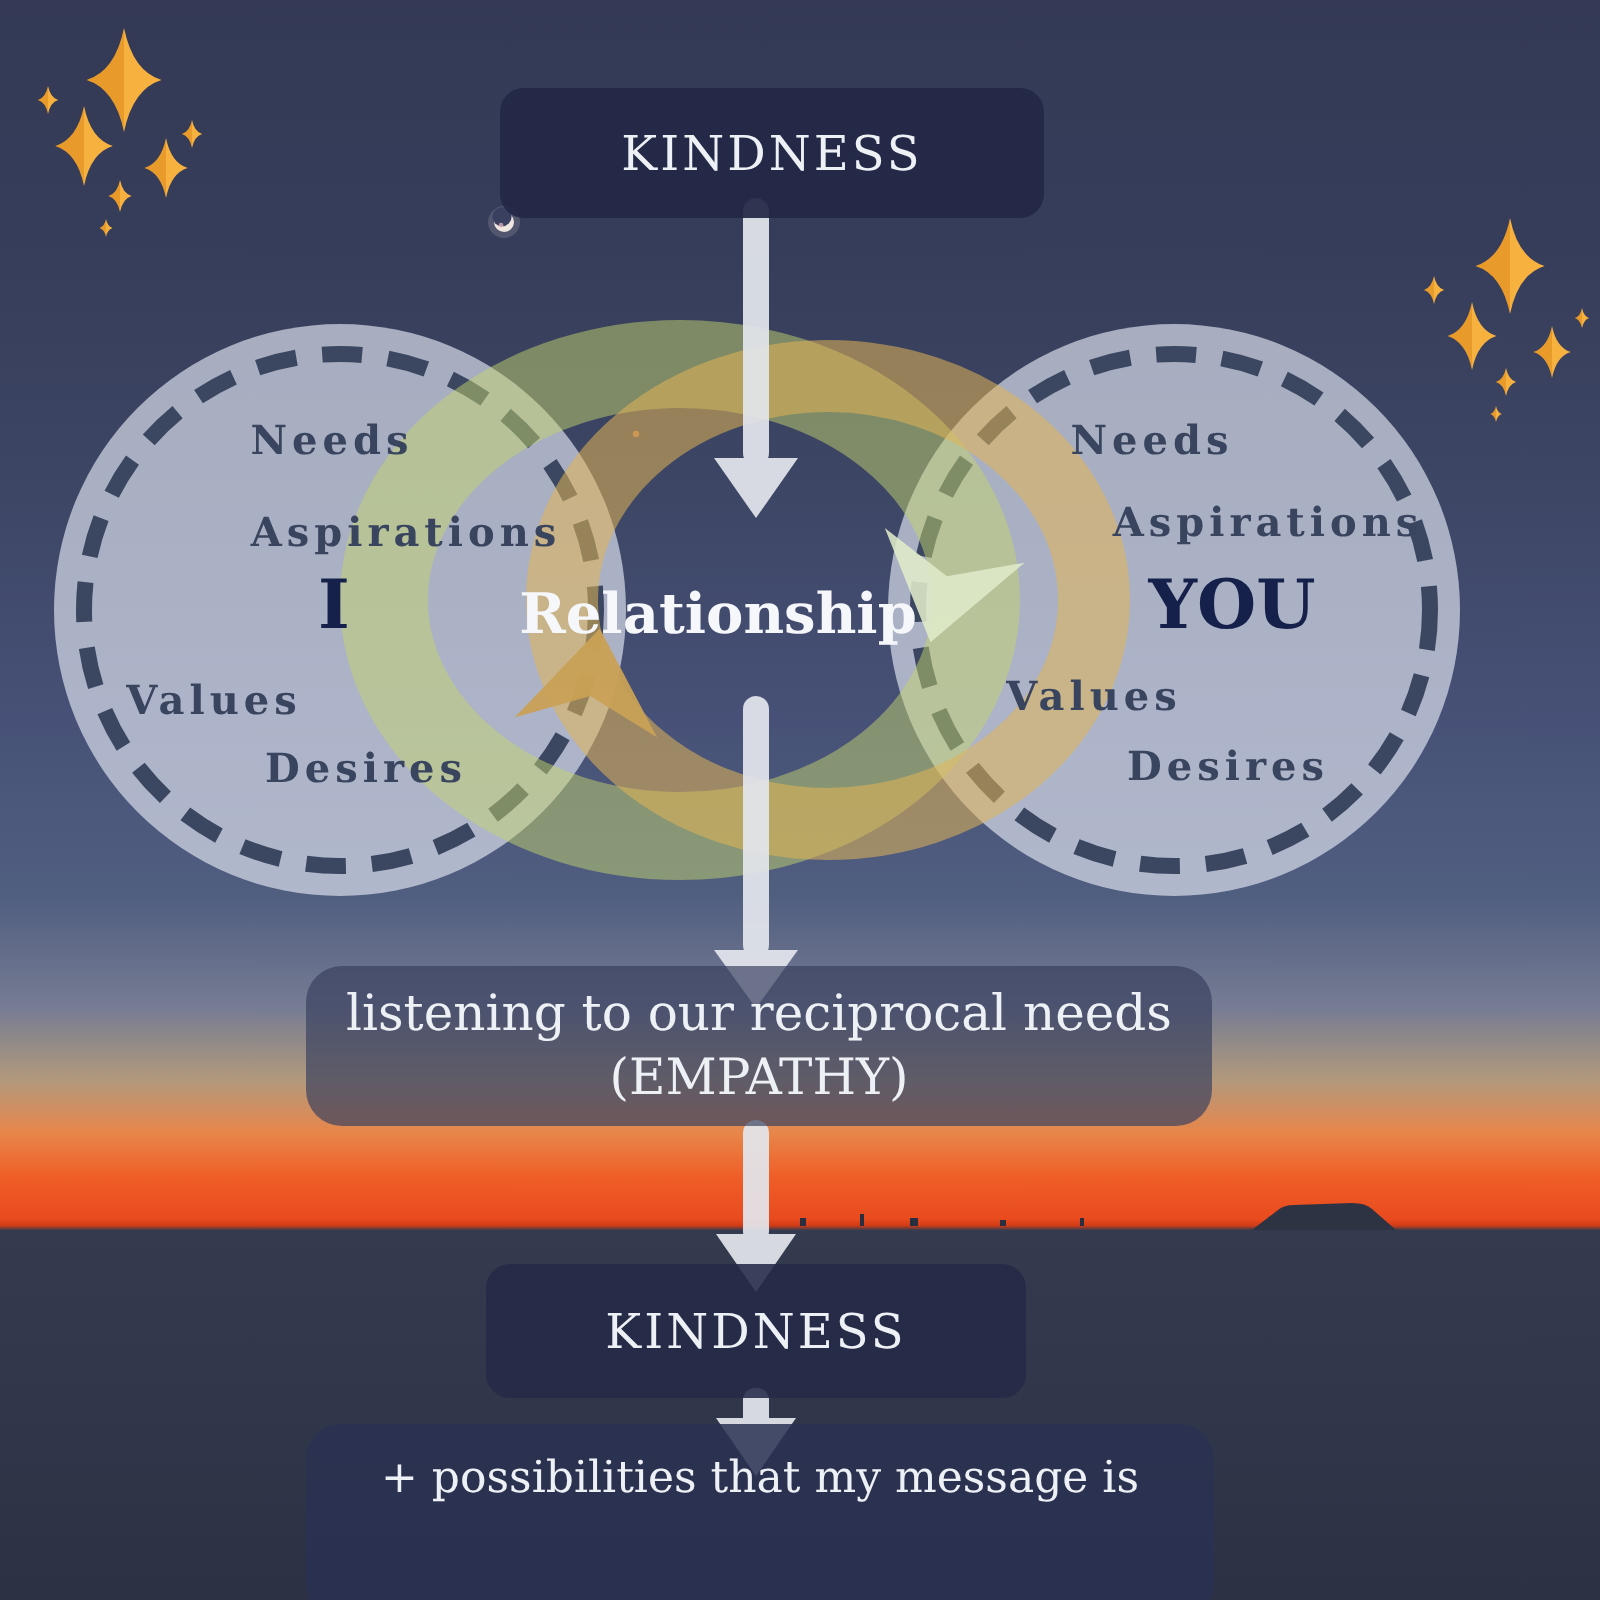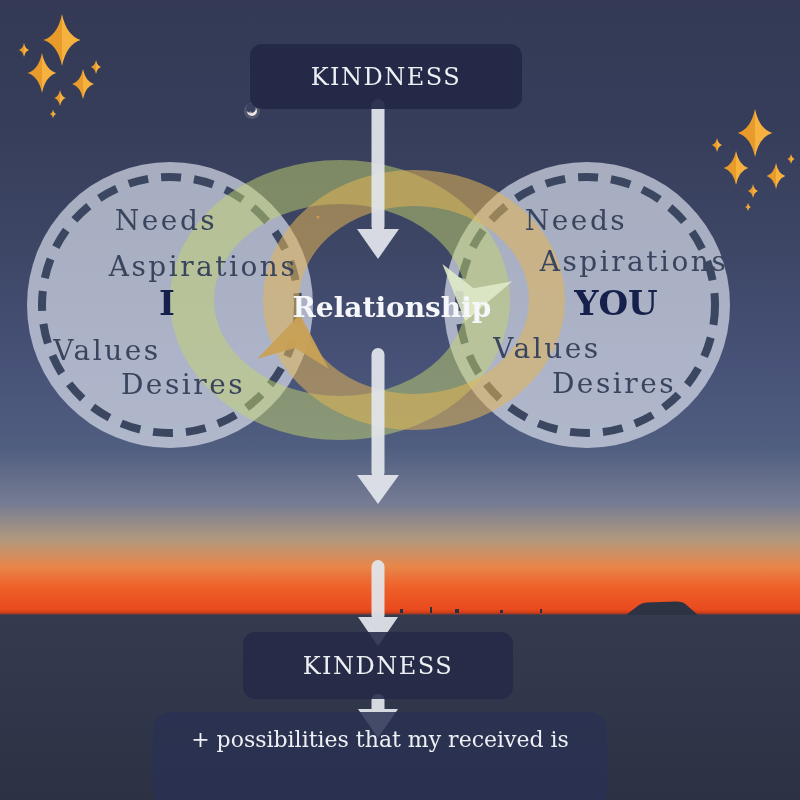--- a/index.html
+++ b/index.html
@@ -17,27 +17,27 @@
       #e8864a 70.8%,
       #ef5f28 73.5%,
       #e94a1e 76.2%,
       #cf3c16 76.6%,
       #353b4f 76.9%,
       #31374a 88%,
       #2c3144 100%);
   }
   #scene{position:absolute;left:0;top:0;}
   .label{position:absolute;transform:translate(-50%,-50%);white-space:nowrap;}
-  .circle-word{color:#39455e;font-size:28px;font-weight:400;letter-spacing:2.5px;}
+  .circle-word{color:#39455e;font-size:20px;font-weight:700;letter-spacing:2.5px;}
   .circle-title{color:#15214a;font-weight:700;}
   .box{position:absolute;display:flex;flex-direction:column;align-items:center;justify-content:center;text-align:center;}
   .box-text{color:#edf0f4;}
   #top-box{left:250px;top:44px;width:272px;height:65px;border-radius:12px;background:rgba(34,40,70,0.93);}
   #top-box .box-text{font-size:24px;letter-spacing:1.5px;}
-  #relationship-label{left:392px;top:307px;color:#f6f7fa;font-size:28px;font-weight:700;}
+  #relationship-label{left:359px;top:307px;color:#f6f7fa;font-size:28px;font-weight:700;}
   #empathy-box{left:153px;top:483px;width:453px;height:80px;border-radius:18px;background:rgba(56,63,94,0.68);}
   #empathy-box .box-text{font-size:25px;line-height:1.3;}
   #kindness-box{left:243px;top:632px;width:270px;height:67px;border-radius:12px;background:rgba(36,42,72,0.88);}
   #kindness-box .box-text{font-size:24px;letter-spacing:1.5px;}
   #result-box{left:153px;top:712px;width:454px;height:98px;border-radius:18px;background:rgba(42,49,82,0.85);justify-content:flex-start;padding-top:12px;box-sizing:border-box;}
   #result-box .box-text{font-size:22px;line-height:1.45;}
 </style>
 </head>
 <body>
 
@@ -143,22 +143,26 @@
   <span class="label circle-word" style="left:183px;top:384px;">Desires</span>
 
   <span class="label circle-word" style="left:576px;top:220px;">Needs</span>
   <span class="label circle-word" style="left:634px;top:261px;">Aspirations</span>
   <span class="label circle-title" style="left:616px;top:303px;font-size:34px;">YOU</span>
   <span class="label circle-word" style="left:547px;top:348px;">Values</span>
   <span class="label circle-word" style="left:614px;top:383px;">Desires</span>
 
   <span class="label" id="relationship-label">Relationship</span>
 
+  <div id="empathy-box" class="box">
+    <span class="box-text">listening to our reciprocal needs</span>
+    <span class="box-text">(EMPATHY)</span>
+  </div>
 
   <div id="kindness-box" class="box">
     <span class="box-text">KINDNESS</span>
   </div>
 
   <div id="result-box" class="box">
-    <span class="box-text">+ possibilities that my received is</span>
+    <span class="box-text">+ possibilities that my message is</span>
   </div>
 
 </div>
 
 </body></html>

